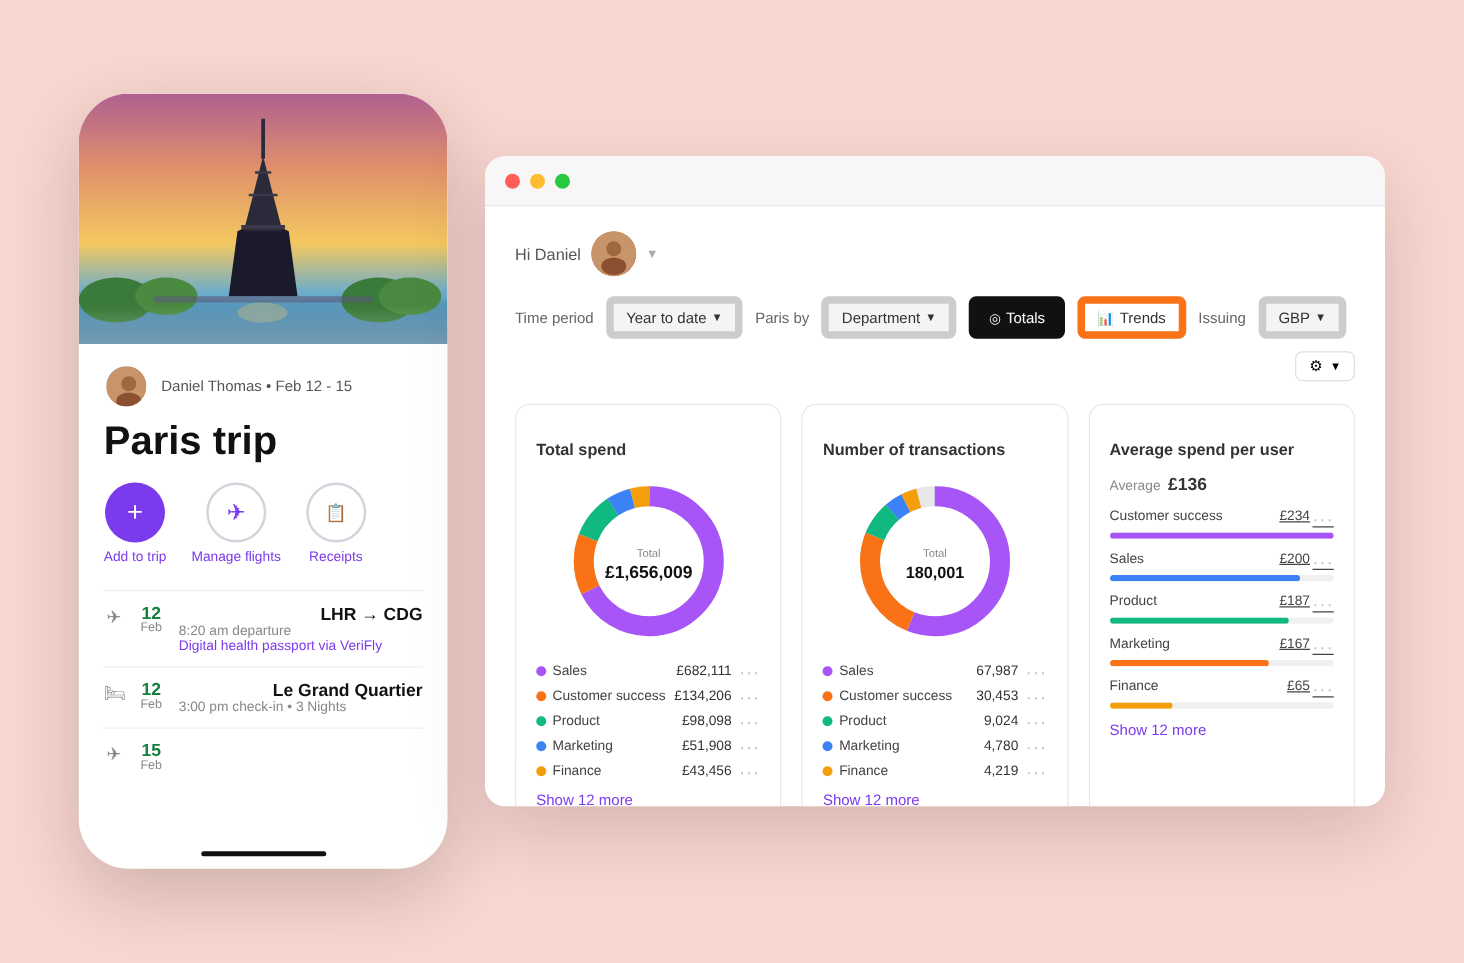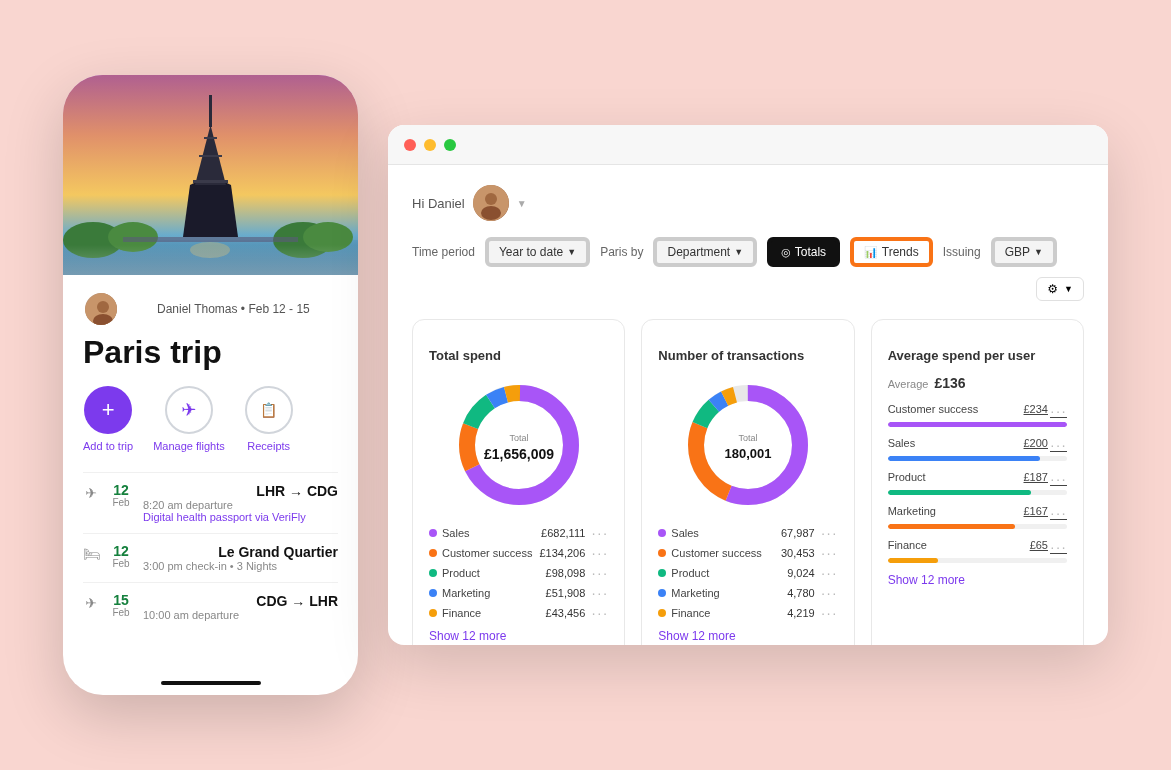--- a/index.html
+++ b/index.html
@@ -65,21 +65,20 @@
       height: 36px;
       border-radius: 50%;
       background: linear-gradient(135deg, #c8a080, #8a6040);
       border: 2px solid #fff;
       overflow: hidden;
       flex-shrink: 0;
     }
     .phone-user-info {
       font-size: 12px;
       color: #555;
-      margin-left: 28px;
     }
     .phone-trip-title {
       font-size: 32px;
       font-weight: 700;
       color: #111;
       line-height: 1.1;
       margin-bottom: 16px;
     }
 
     .phone-actions {
@@ -252,21 +251,21 @@
       font-size: 12px;
       color: #666;
     }
     .toolbar-pill {
       display: flex;
       align-items: center;
       gap: 4px;
       padding: 4px 10px;
       border-radius: 6px;
       font-size: 12px;
-      border: 4px solid #f97316;
+      border: 6px solid #f97316;
       background: #fff;
       cursor: pointer;
       color: #333;
     }
     .toolbar-pill.active {
       background: #111;
       color: #fff;
       border-color: #111;
     }
     .toolbar-pill.selected {
@@ -536,24 +535,20 @@
             <div class="phone-item-sub">3:00 pm check-in • 3 Nights</div>
           </div>
         </div>
 
         <div class="phone-item">
           <div class="phone-item-icon">✈</div>
           <div class="phone-item-date">
             <div class="phone-item-date-num">15</div>
             <div class="phone-item-date-month">Feb</div>
           </div>
-          <div class="phone-item-body">
-            <div class="phone-item-title">CDG → LHR</div>
-            <div class="phone-item-sub">10:00 am departure</div>
-          </div>
         </div>
       </div>
     </div>
 
     <div class="phone-home-bar"></div>
   </div>
 
   <div class="desktop-window">
     <div class="window-titlebar">
       <div class="traffic-light tl-red"></div>

